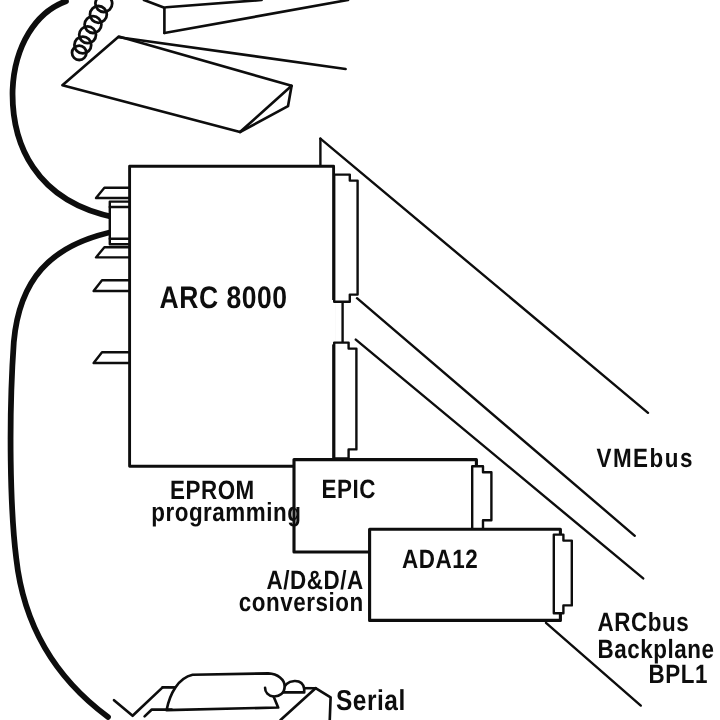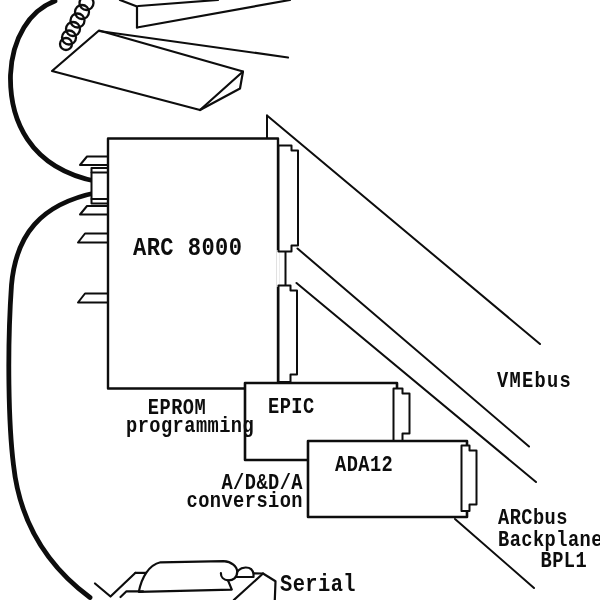--- a/index.html
+++ b/index.html
@@ -1,17 +1,17 @@
 <!DOCTYPE html>
 <html><head>
 <meta charset="utf-8">
 <style>
   html,body{margin:0;padding:0;background:#ffffff;}
   #stage{position:relative;width:600px;height:600px;background:#ffffff;overflow:hidden;
-         font-family:Liberation Mono, monospace;}
+         font-family:Liberation Sans, sans-serif;}
   #stage svg{position:absolute;left:0;top:0;}
   .lbl{position:absolute;color:#0d0d0d;font-weight:bold;white-space:nowrap;
        transform:scaleX(0.85);transform-origin:0 0;line-height:1;}
   .sz26{font-size:26px;letter-spacing:0.5px;}
   .sz22{font-size:22px;letter-spacing:0.5px;}
   .center-block{text-align:center;transform-origin:50% 0;line-height:17.5px;}
   .right-block{text-align:right;transform-origin:100% 0;line-height:18px;}
   .left-block{text-align:left;transform-origin:0 0;line-height:21.5px;}
   .indent{padding-left:50px;}
   .vme{letter-spacing:1.5px;}

